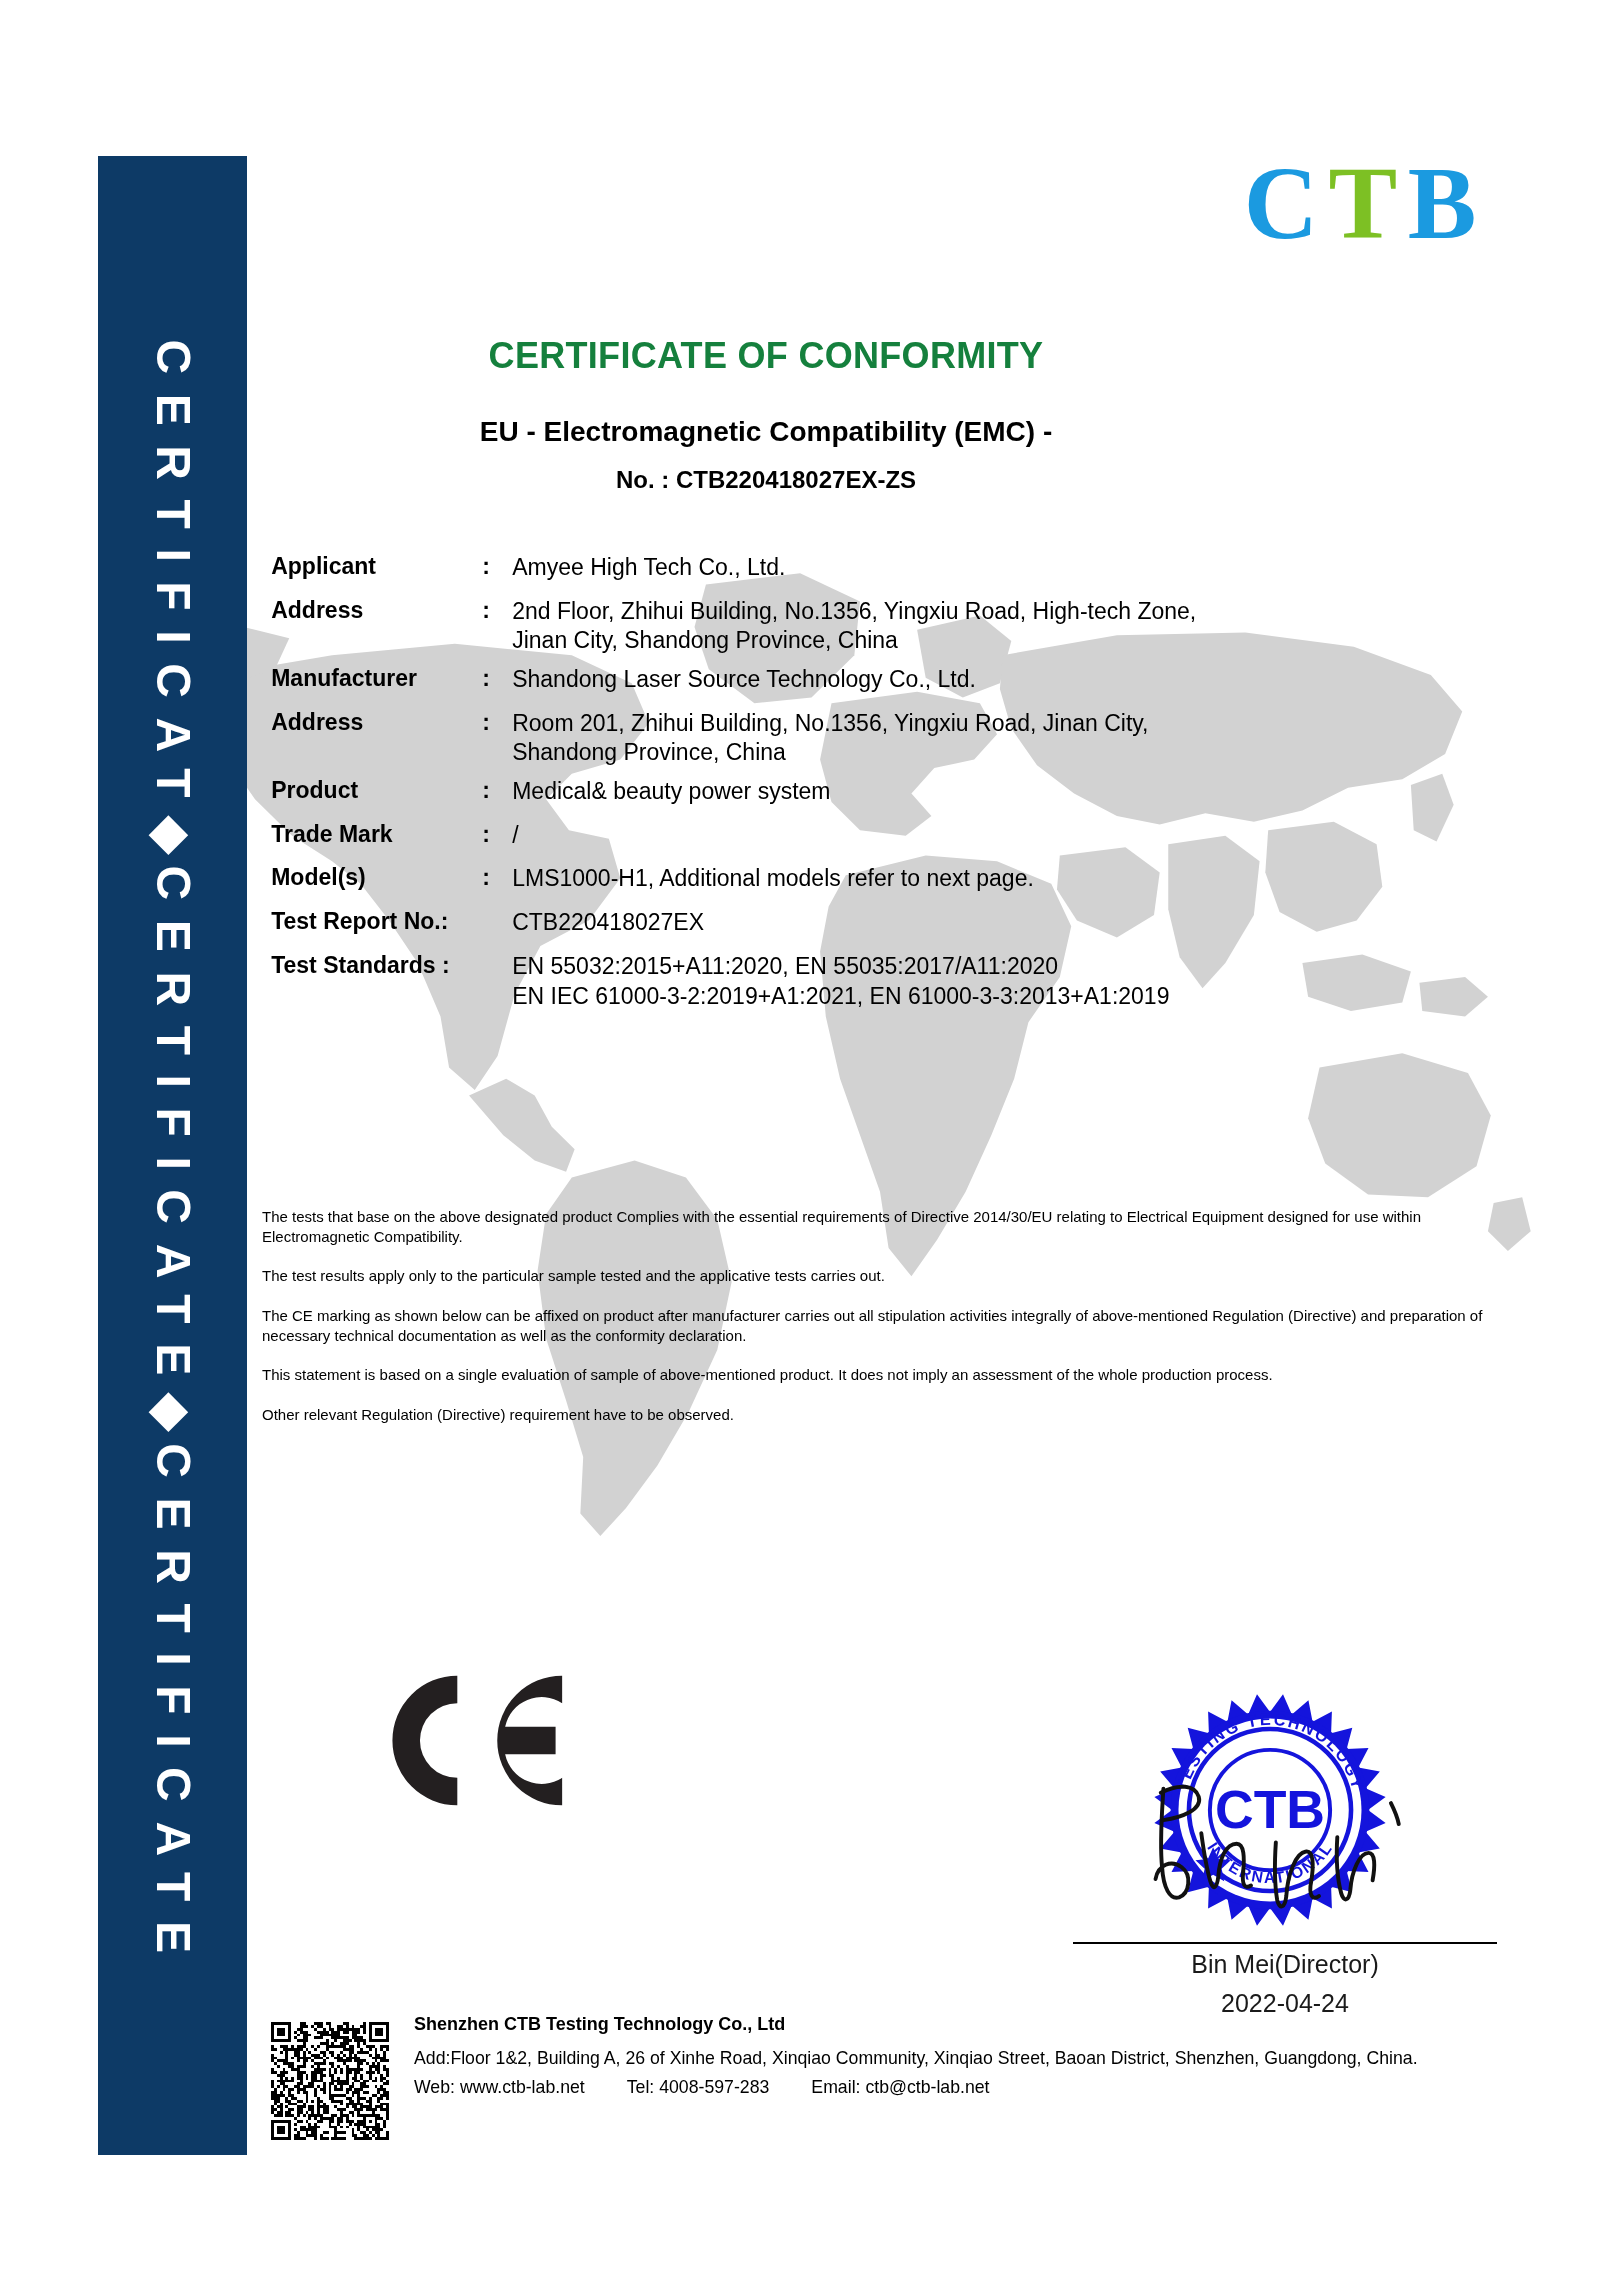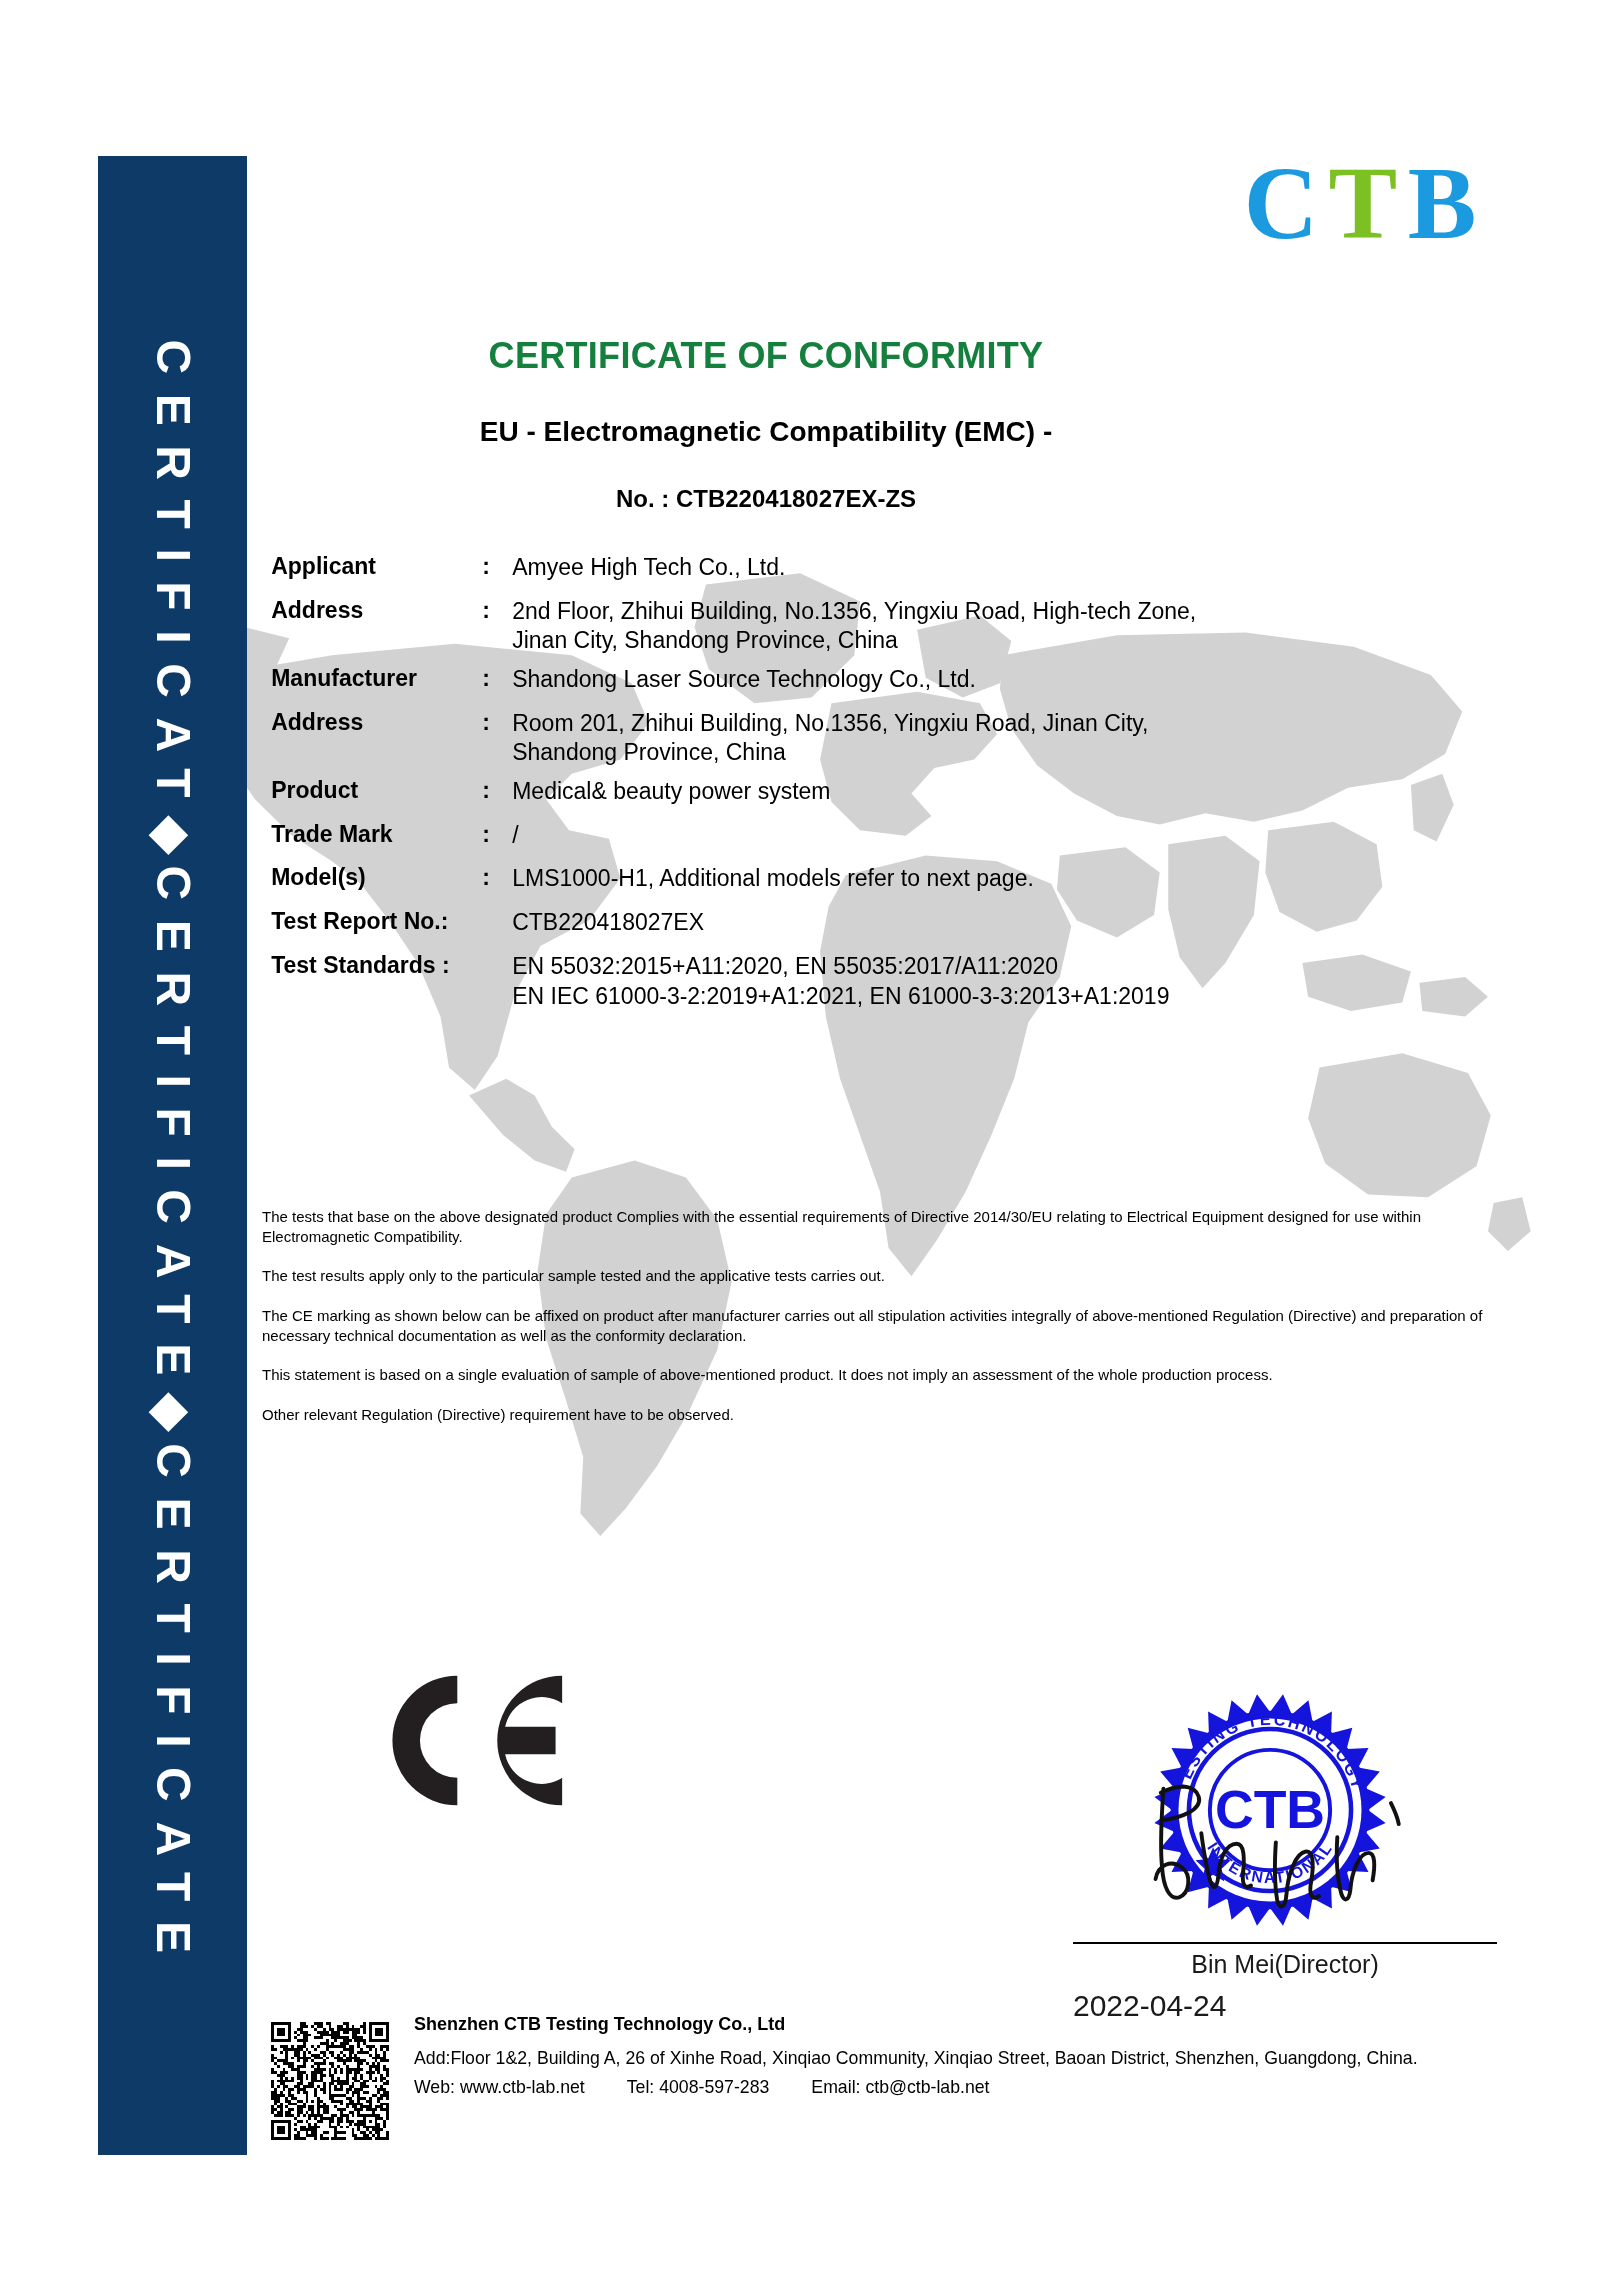--- a/index.html
+++ b/index.html
@@ -108,21 +108,21 @@
     top: 416px;
     width: 1008px;
     text-align: center;
     font-size: 28px;
     font-weight: bold;
     color: #000000;
   }
   #title-sub2 {
     position: absolute;
     left: 0;
-    top: 485px;
+    top: 466px;
     width: 1008px;
     text-align: center;
     font-size: 24px;
     font-weight: bold;
     color: #000000;
   }
 
   
   #info-table {
     position: absolute;
@@ -216,22 +216,22 @@
     text-align: center;
     font-size: 25px;
     color: #1a1a1a;
     z-index: 5;
   }
   #sig-date {
     position: absolute;
     left: 0px;
     top: 327px;
     width: 424px;
-    text-align: left;
-    font-size: 30px;
+    text-align: center;
+    font-size: 25px;
     color: #1a1a1a;
     z-index: 5;
   }
 
   
   #footer {
     position: absolute;
     left: 0px;
     top: 2014px;
     width: 1263px;

